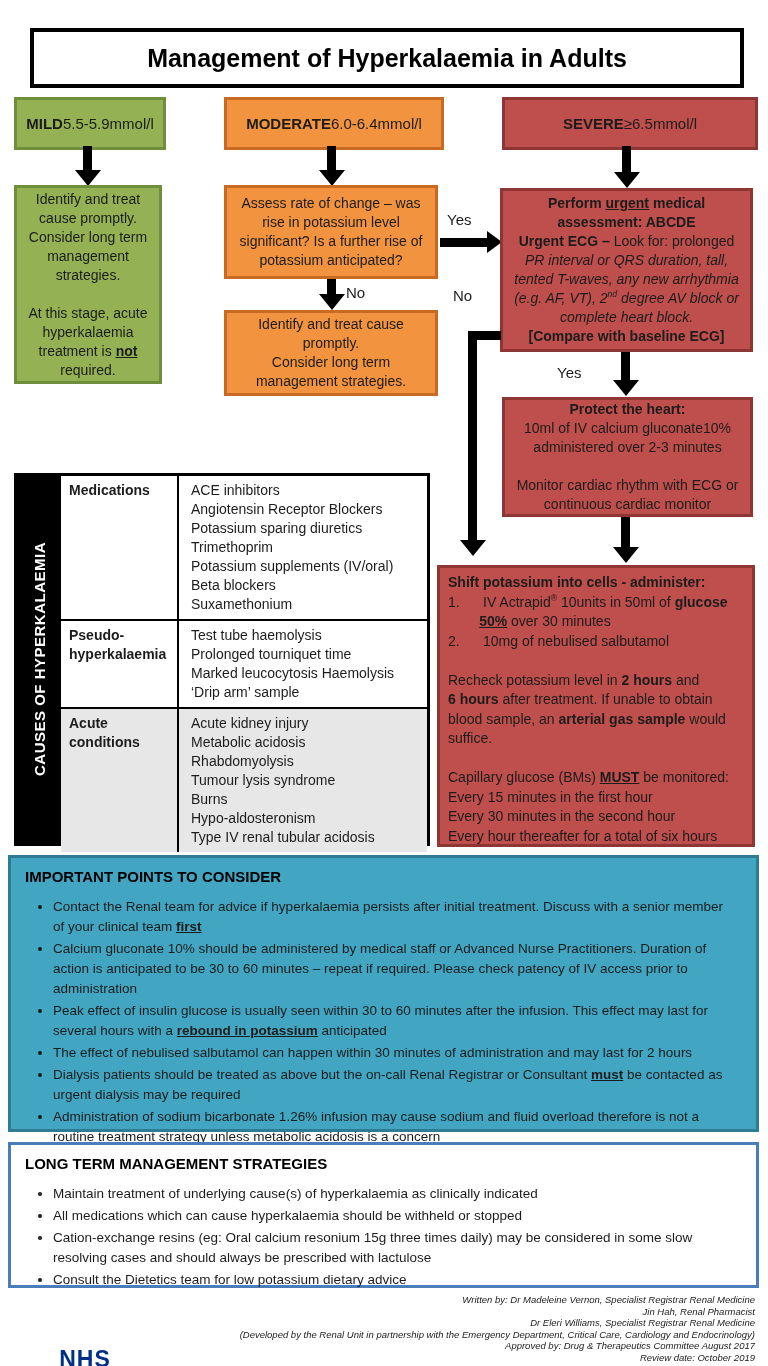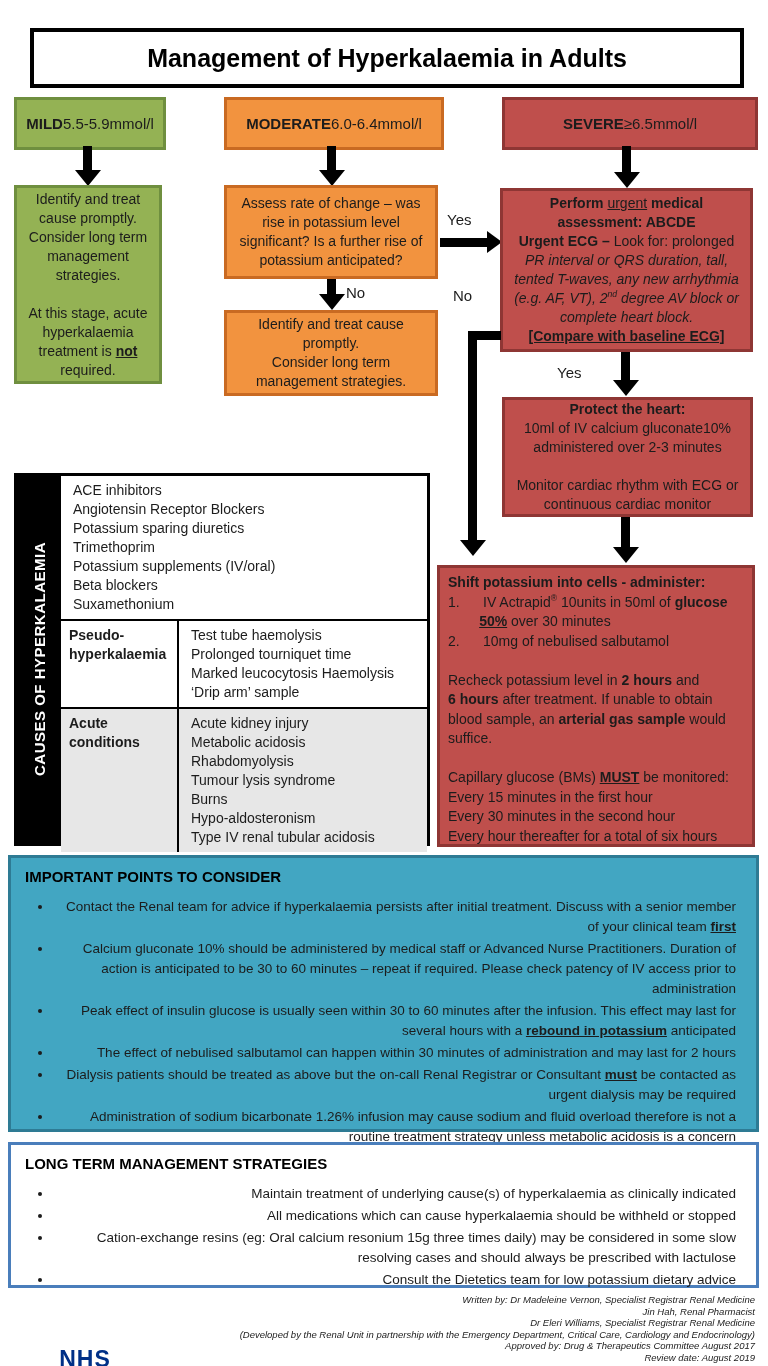--- a/index.html
+++ b/index.html
@@ -57,21 +57,21 @@
   .causes-side span{writing-mode:vertical-rl; transform:rotate(180deg); font-weight:bold; font-size:15px; letter-spacing:.5px; white-space:nowrap;}
   .causes-rows{flex:1; display:flex; flex-direction:column;}
   .causes-row{display:flex; border-top:2px solid #000; flex:0 0 auto;}
   .causes-row:first-child{border-top:none;}
   .causes-row.alt{background:#e7e7e7;}
   .causes-cat{width:118px; padding:5px 8px; font-weight:bold; font-size:14px; line-height:19px; border-right:2px solid #000; box-sizing:border-box;}
   .causes-items{flex:1; padding:5px 12px; font-size:14px; line-height:19px; white-space:pre-line;}
   
   .panel{left:8px; width:751px; box-sizing:border-box; padding:10px 14px;}
   .panel h2{margin:0 0 12px 0; font-size:15px; font-weight:bold; color:#000;}
-  .panel ul{margin:0; padding:0 6px 0 28px;text-align:right;}
+  .panel ul{margin:0; padding:0 6px 0 28px;}
   .panel li{font-size:13.5px; line-height:20px; margin:2px 0; white-space:pre-wrap;}
   .important{top:855px; height:277px; background:var(--blue-fill); border:3px solid var(--blue-border);}
   .longterm{top:1142px; height:146px; background:#fff; border:3px solid var(--longterm-border);}
   
   .credits{right:13px; top:1294px; text-align:right; font-size:9.5px; font-style:italic; line-height:11.5px; color:#222;}
   .nhs-logo{left:45px; top:1348px; width:80px; text-align:center;}
   .nhs-logo .nhs{font-size:23px; font-weight:bold; color:var(--nhs-blue); line-height:22px; letter-spacing:1px;}
   .nhs-logo .lothian{font-size:11px; font-weight:bold; color:var(--nhs-blue); line-height:12px;}
 </style>
 </head>
@@ -130,23 +130,23 @@
     <div class="shaft" style="left:327px; top:279px; width:9px; height:17px;"></div>
     <div class="head-down" style="left:319px; top:294px;"></div>
   </div>
 
   <div class="abs fbox box-orange identify">
     <span><span>Identify and treat cause promptly.
 Consider long term management strategies.</span></span>
   </div>
 
   <div class="abs fbox box-red ecg">
-    <span><span style="font-weight: bold;">Perform </span><span style="font-weight: normal; text-decoration: underline;">urgent</span><span style="font-weight: bold;"> medical assessment: ABCDE
+    <span><span style="font-weight: bold;">Perform </span><span style="font-weight: bold; text-decoration: underline;">urgent</span><span style="font-weight: bold;"> medical assessment: ABCDE
 </span><span style="font-weight: bold;">Urgent ECG – </span><span>Look for: prolonged </span><span style="font-style: italic;">PR interval or QRS duration, tall, tented T-waves, any new arrhythmia (e.g. AF, VT), 2</span><sup style="font-style: italic;">nd</sup><span style="font-style: italic;"> degree AV block or complete heart block.
-</span><span style="font-weight: bold; text-decoration: underline;">[Compare with baseline ECG]</span></span>
+</span><span style="font-weight: bold;">[Compare with baseline ECG]</span></span>
   </div>
 
   <div class="flow-label" style="left:453px; top:287px;">No</div>
   <div>
     <div class="shaft" style="left:468px; top:331px; width:33px; height:9px;"></div>
     <div class="shaft" style="left:468px; top:331px; width:9px; height:211px;"></div>
     <div class="head-down" style="left:460px; top:540px;"></div>
   </div>
 
   <div class="flow-label" style="left:557px; top:364px;">Yes</div>
@@ -181,20 +181,21 @@
 Every 30 minutes in the second hour
 Every hour thereafter for a total of six hours</span></span>
   </div>
 
   <div class="abs causes">
     <div class="causes-side">
       <span>CAUSES OF HYPERKALAEMIA</span>
     </div>
     <div class="causes-rows">
       <div class="causes-row">
+        <div class="causes-cat">Medications</div>
         <div class="causes-items">ACE inhibitors
 Angiotensin Receptor Blockers
 Potassium sparing diuretics
 Trimethoprim
 Potassium supplements (IV/oral)
 Beta blockers
 Suxamethonium</div>
       </div>
       <div class="causes-row">
         <div class="causes-cat">Pseudo-hyperkalaemia</div>
@@ -244,16 +245,16 @@
       <path d="M2 5 Q 9 -1, 16 5 T 30 5 T 44 5 T 56 5" stroke="#41b6e6" fill="none" stroke-width="3" stroke-linecap="round"></path>
     </svg>
     <div class="lothian">Lothian</div>
   </div>
   <div class="abs credits">
     <div>Written by: Dr Madeleine Vernon, Specialist Registrar Renal Medicine</div>
     <div>Jin Hah, Renal Pharmacist</div>
     <div>Dr Eleri Williams, Specialist Registrar Renal Medicine</div>
     <div>(Developed by the Renal Unit in partnership with the Emergency Department, Critical Care, Cardiology and Endocrinology)</div>
     <div>Approved by: Drug &amp; Therapeutics Committee August 2017</div>
-    <div>Review date: August 2019</div>
+    <div>Review date: October 2019</div>
   </div>
 
 </div>
 
 </body></html>

